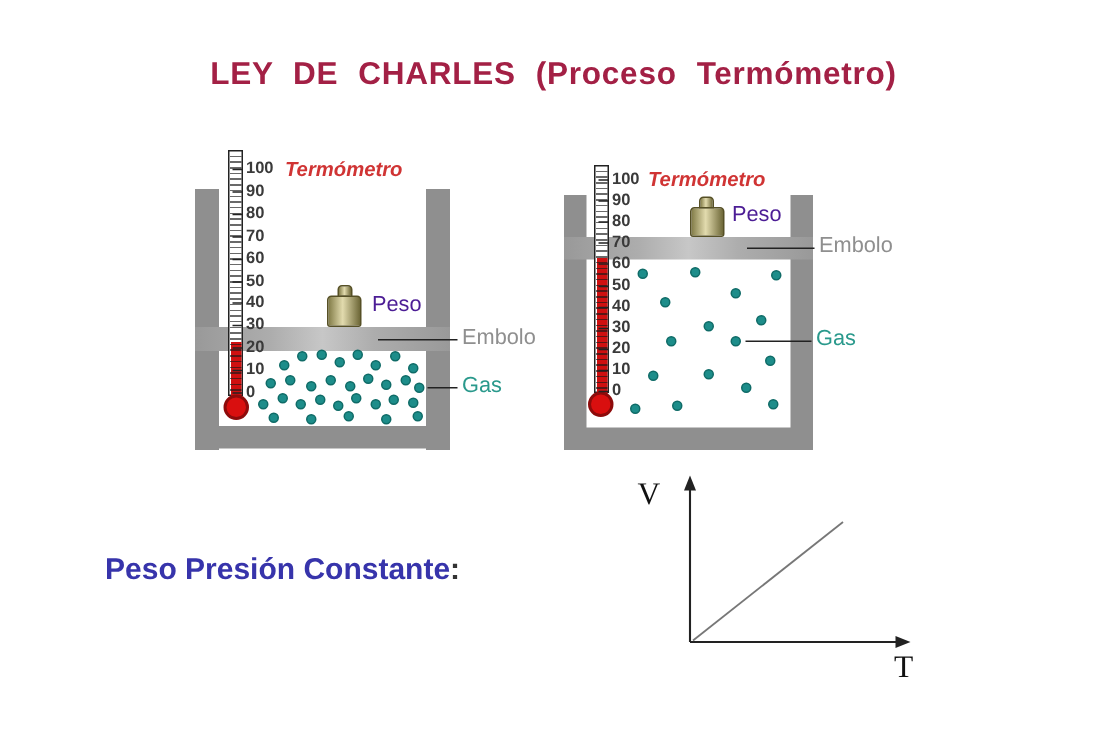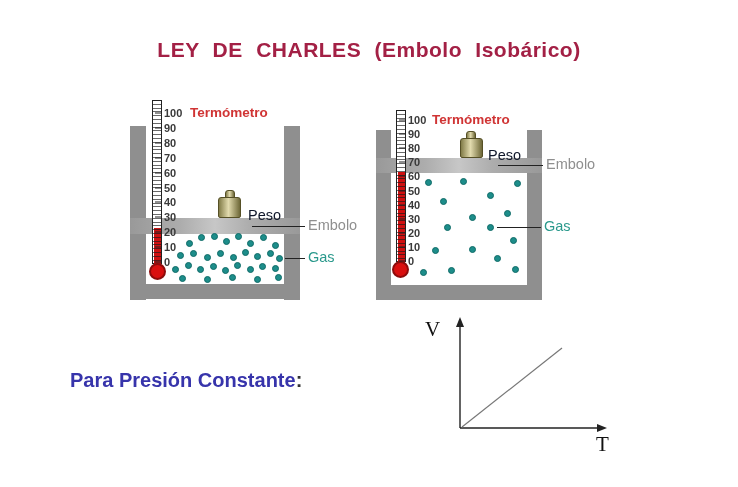--- a/index.html
+++ b/index.html
@@ -21,40 +21,40 @@
          background-image:repeating-linear-gradient(to bottom,rgba(25,25,25,.65) 0 1px,transparent 1px 3.8px);}
   .thermo-bulb{position:absolute;border-radius:50%;background:#d90f0f;border:2px solid #8d0b0b;box-sizing:border-box;}
   .scale-col{position:absolute;width:60px;height:100%;}
   .scale-row{position:absolute;left:0;display:flex;align-items:center;transform:translateY(-50%);}
   .major-tick{width:7px;height:1px;background:#222;margin-right:2px;flex:none;}
   .scale-num{font-size:11px;font-weight:bold;color:#3a3a3a;line-height:1;}
   .dots-layer{position:absolute;left:0;top:0;width:738px;height:487px;}
   .gas-dot{position:absolute;width:7px;height:7px;border-radius:50%;background:#1d8d8a;
            border:1px solid #0f6b67;box-sizing:border-box;}
   .lbl{position:absolute;line-height:1.1;white-space:nowrap;}
-  .red-lbl{color:#d03434;font-weight:bold;font-size:13.5px;}
-  .peso-lbl{color:#0f172a;font-size:14.5px;margin-top:12px;}
+  .red-lbl{color:#d03434;font-weight:bold;font-size:13.5px;font-style:italic;}
+  .peso-lbl{color:#4c1d95;font-size:14.5px;}
   .embolo-lbl{color:#8f8f8f;font-size:14.5px;}
   .gas-lbl{color:#2a998c;font-size:14.5px;}
   .leader{position:absolute;height:1px;background:#222;}
   
   .statement{position:absolute;left:70px;top:369px;font-size:20px;font-weight:bold;color:#3734ab;white-space:nowrap;}
   .statement .colon{color:#333;}
   .formula-box{position:absolute;left:327px;top:357px;width:106px;height:47px;border:1px solid #c46a6a;
                background:#fff;display:flex;align-items:center;justify-content:center;}
   .formula-text{font-family:"Liberation Serif",serif;font-weight:bold;font-size:19px;color:#000;letter-spacing:1px;}
   .graph-svg{position:absolute;left:415px;top:312px;}
   .axis-label{position:absolute;font-family:"Liberation Serif",serif;font-size:21px;color:#111;}
 </style>
 </head>
 <body>
 
 <div class="canvas">
 
-  <div class="title">LEY DE CHARLES (Embolo Isobárico)</div>
+  <div class="title">LEY DE CHARLES (Proceso Termómetro)</div>
 
   <div class="apparatus">
     <div class="wall" style="left:130px;top:126px;width:16px;height:174px"></div>
     <div class="wall" style="left:284px;top:126px;width:16px;height:174px"></div>
     <div class="wall" style="left:130px;top:284px;width:170px;height:15px"></div>
     <div class="piston" style="left:130px;top:218px;width:170px;height:16px"></div>
     <div class="weight-knob" style="left:225px;top:190px;width:10px;height:8px"></div>
     <div class="weight-body" style="left:218px;top:197px;width:23px;height:21px"></div>
     <div class="dots-layer">
         <div class="gas-dot" style="left: 186px; top: 240px;"></div>
@@ -224,21 +224,21 @@
       </div>
     <div class="lbl red-lbl" style="left:432px;top:113px">Termómetro</div>
     <div class="lbl peso-lbl" style="left:488px;top:136px">Peso</div>
     <div class="leader" style="left:498px;top:165px;width:45px"></div>
     <div class="lbl embolo-lbl" style="left:546px;top:157px">Embolo</div>
     <div class="leader" style="left:497px;top:227px;width:44px"></div>
     <div class="lbl gas-lbl" style="left:544px;top:219px">Gas</div>
   </div>
 
   <div class="statement">
-    <span>Para Presión Constante</span><span class="colon">:</span>
+    <span>Peso Presión Constante</span><span class="colon">:</span>
   </div>
 
   <svg class="graph-svg" width="200" height="150" viewBox="0 0 200 150">
     <line x1="45" y1="116" x2="45" y2="13" stroke="#222" stroke-width="1.4"></line>
     <polygon points="45,5 41,15 49,15" fill="#222"></polygon>
     <line x1="45" y1="116" x2="184" y2="116" stroke="#222" stroke-width="1.4"></line>
     <polygon points="192,116 182,112 182,120" fill="#222"></polygon>
     <line x1="47" y1="115" x2="147" y2="36" stroke="#777" stroke-width="1.2"></line>
   </svg>
   <div class="axis-label" style="left:425px;top:317px">V</div>

